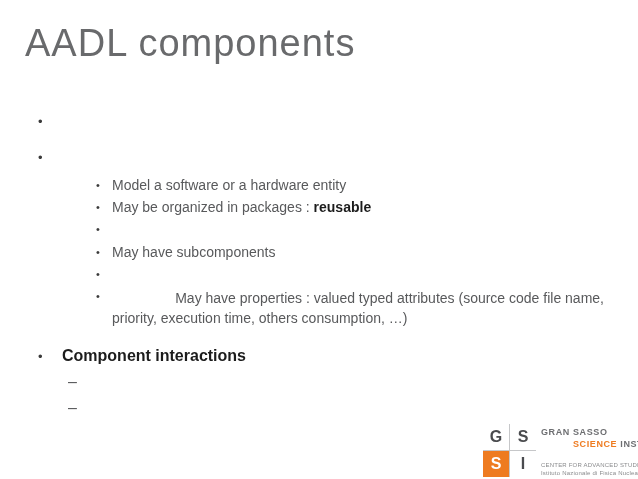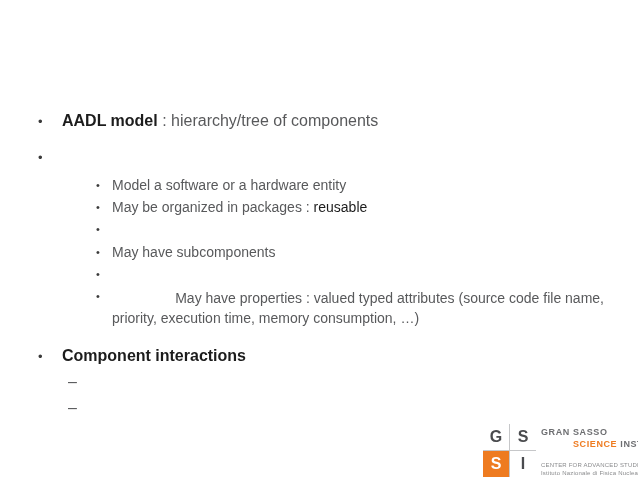--- a/index.html
+++ b/index.html
@@ -17,21 +17,21 @@
     white-space:nowrap;
   }
   .row{position:absolute;display:flex;align-items:flex-start;white-space:nowrap;}
   
   .l1{left:38px;font-size:16px;color:#58595b;}
   .l1 .marker{width:24px;font-size:13px;color:#3a3a3a;line-height:19px;}
   .l1 .bold{font-weight:bold;color:#1c1c1c;}
   
   .l2{left:96px;font-size:14px;color:#58595b;}
   .l2 .marker{width:16px;font-size:11px;color:#3a3a3a;line-height:17px;}
-  .l2 .bold{font-weight:normal;color:#1c1c1c;}
+  .l2 .bold{font-weight:bold;color:#1c1c1c;}
   .l2 .wrap{white-space:normal;width:492px;line-height:20px;}
   
   .ld{left:68px;font-size:16px;color:#58595b;}
   .ld .marker{width:24px;color:#58595b;line-height:19px;}
   
   .logo{position:absolute;left:483px;top:424px;display:flex;}
   .logo-grid{
     display:grid;
     grid-template-columns:26px 26px;
     grid-template-rows:26px 26px;
@@ -49,24 +49,24 @@
   .logo-line2{font-size:9px;font-weight:bold;color:#6d6e71;letter-spacing:0.6px;margin-top:2px;white-space:nowrap;}
   .logo-line2 .orange-text{color:#ee7b20;margin-left:32px;}
   .logo-line3{font-size:6px;color:#8a8b8d;margin-top:13px;letter-spacing:0.2px;white-space:nowrap;}
   .logo-line4{font-size:6px;color:#8a8b8d;margin-top:2px;letter-spacing:0.2px;white-space:nowrap;}
 </style>
 </head>
 <body>
 
 <div class="slide">
 
+  <div class="title">AADL components</div>
 
   <div class="row l1" style="top:112px;">
     <span class="marker">•</span>
-    <span><span class="bold">AADL model</span><span> : hierarchy/tree of components</span></span>
   </div>
 
   <div class="row l1" style="top:148px;">
     <span class="marker">•</span>
   </div>
 
   <div class="row l2" style="top:177px;">
     <span class="marker">•</span>
     <span>Model a software or a hardware entity</span>
   </div>
@@ -86,21 +86,21 @@
   </div>
 
   <div class="row l2" style="top:266px;">
     <span class="marker">•</span>
   </div>
 
   <div class="row l2" style="top:288px;">
     <span class="marker">•</span>
     <span class="wrap">
       <span style="display:block;text-align:right;">May have properties : valued typed attributes (source code file name,</span>
-      <span style="display:block;">priority, execution time, memory consumption, …)</span>
+      <span style="display:block;">priority, execution time, others consumption, …)</span>
     </span>
   </div>
 
   <div class="row l1" style="top:347px;">
     <span class="marker">•</span>
     <span class="bold">Component interactions</span>
   </div>
 
   <div class="row ld" style="top:372px;">
     <span class="marker">–</span>

